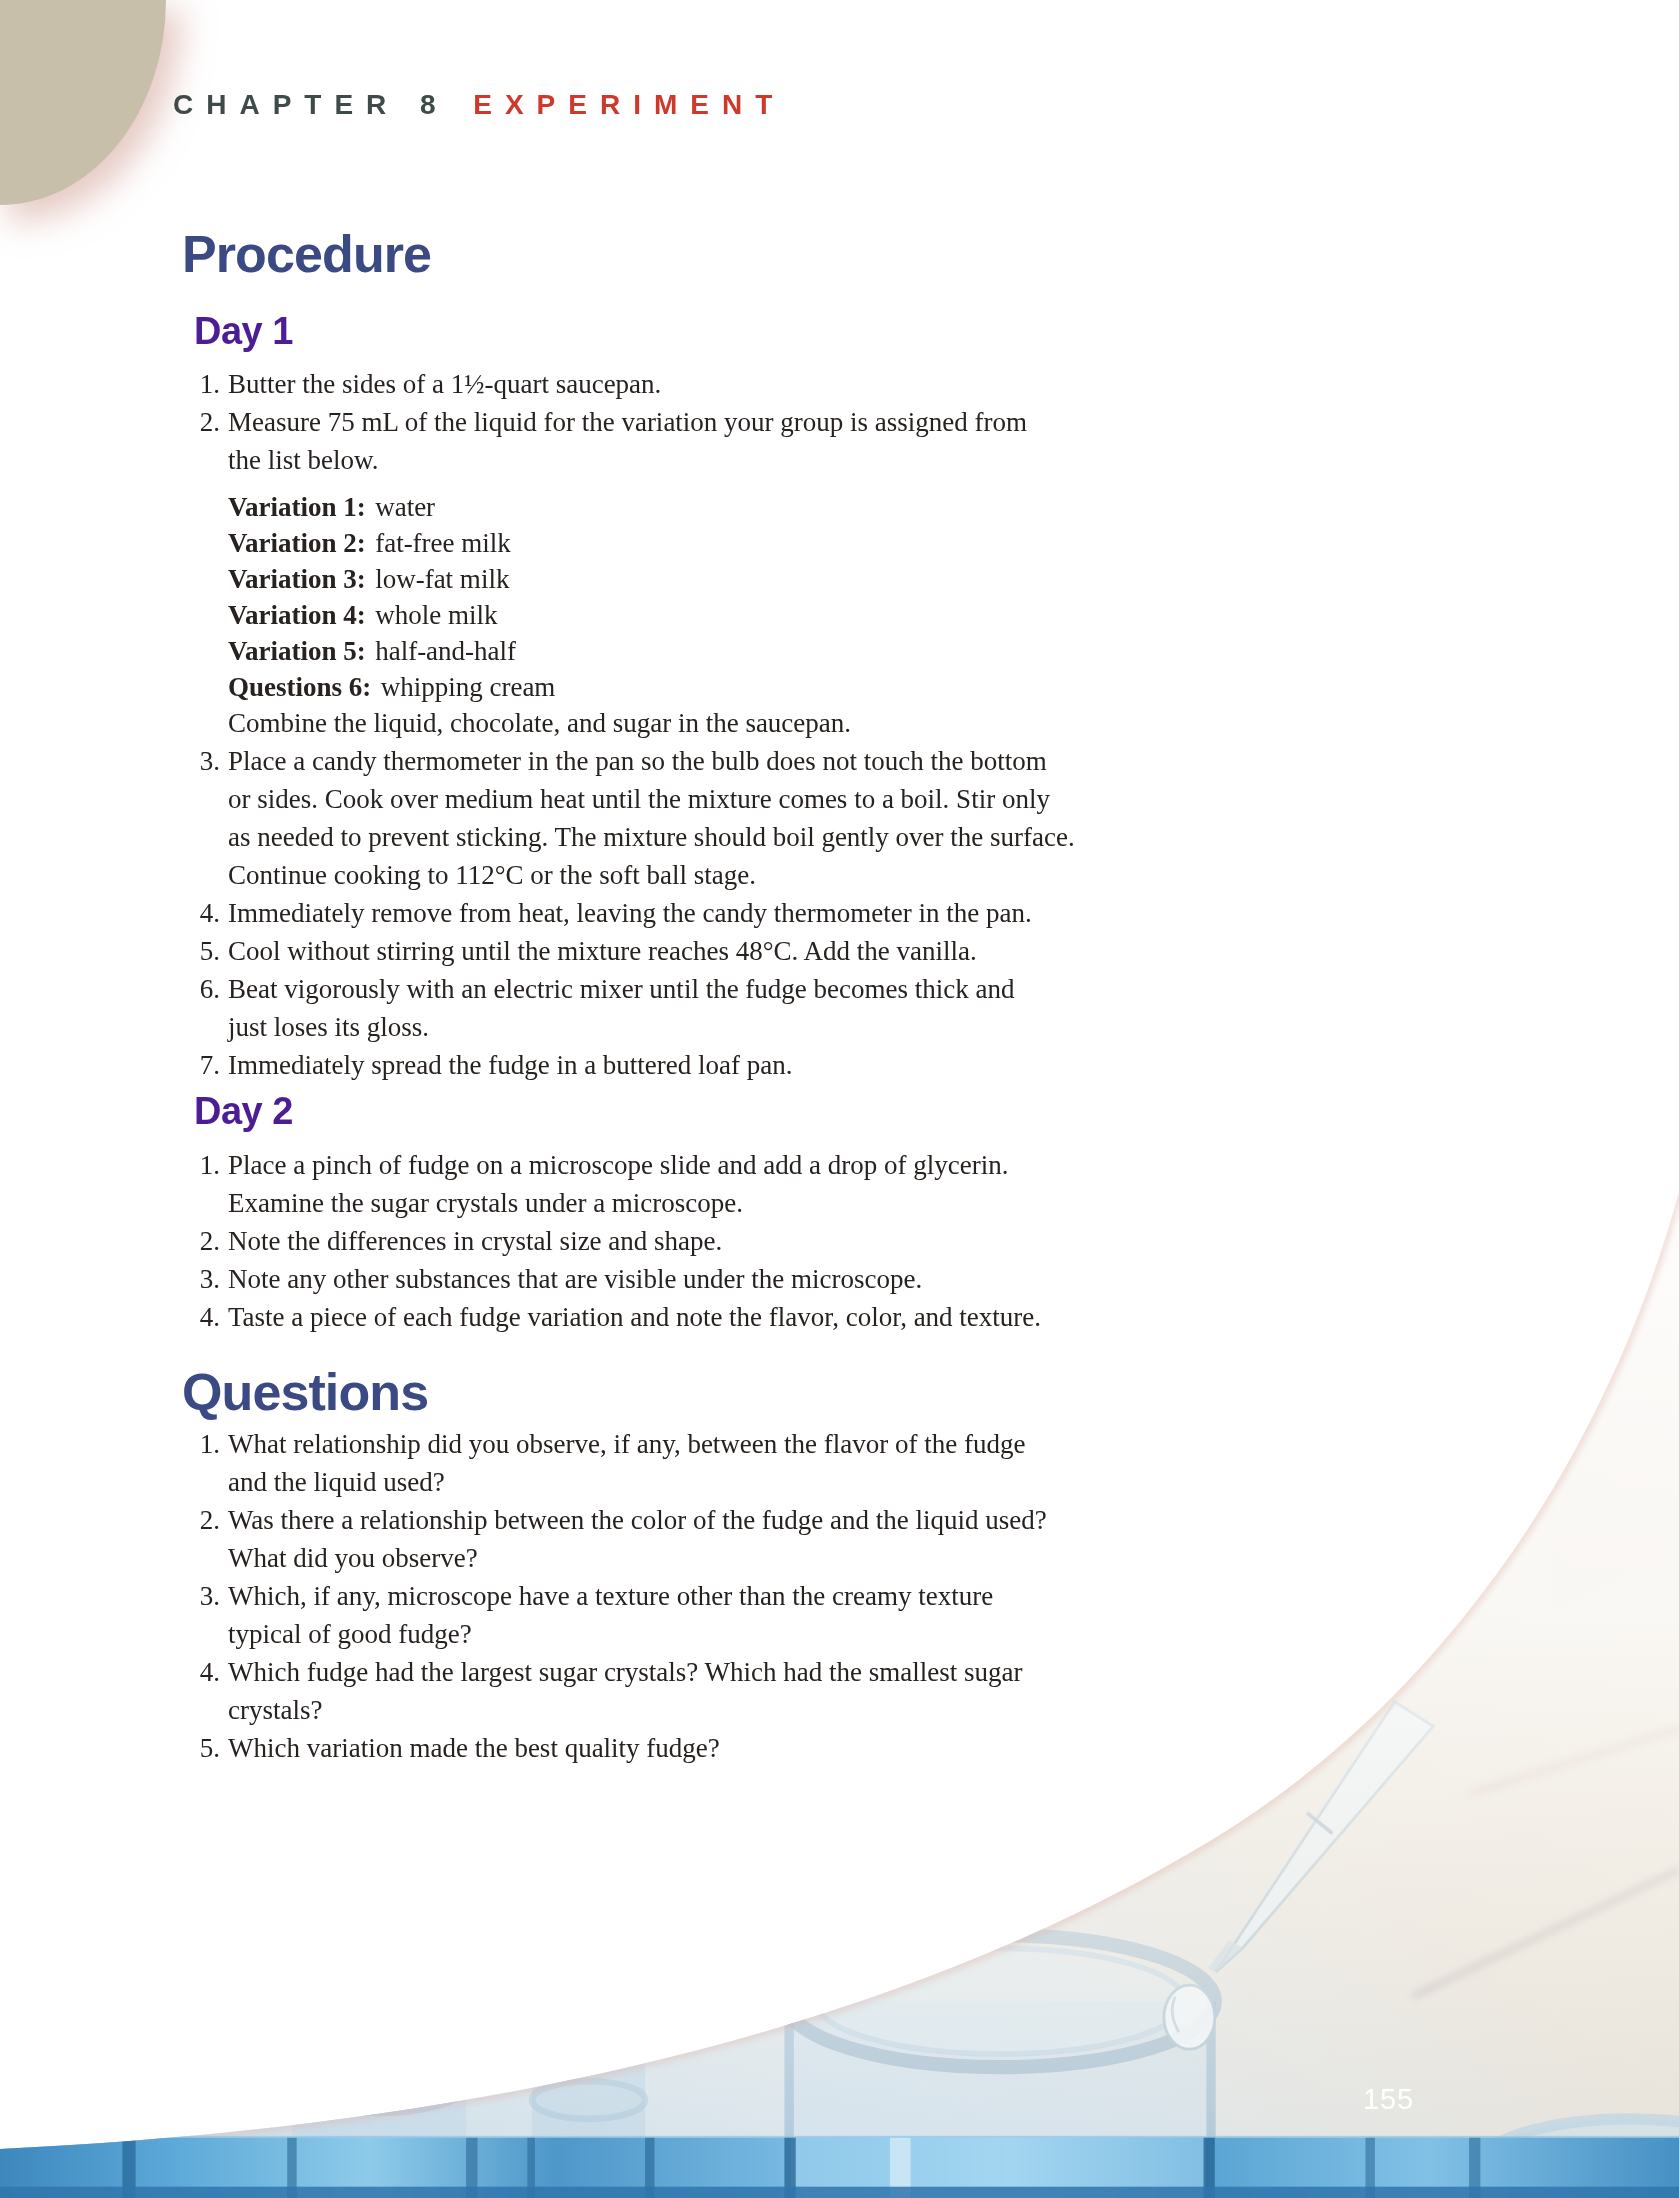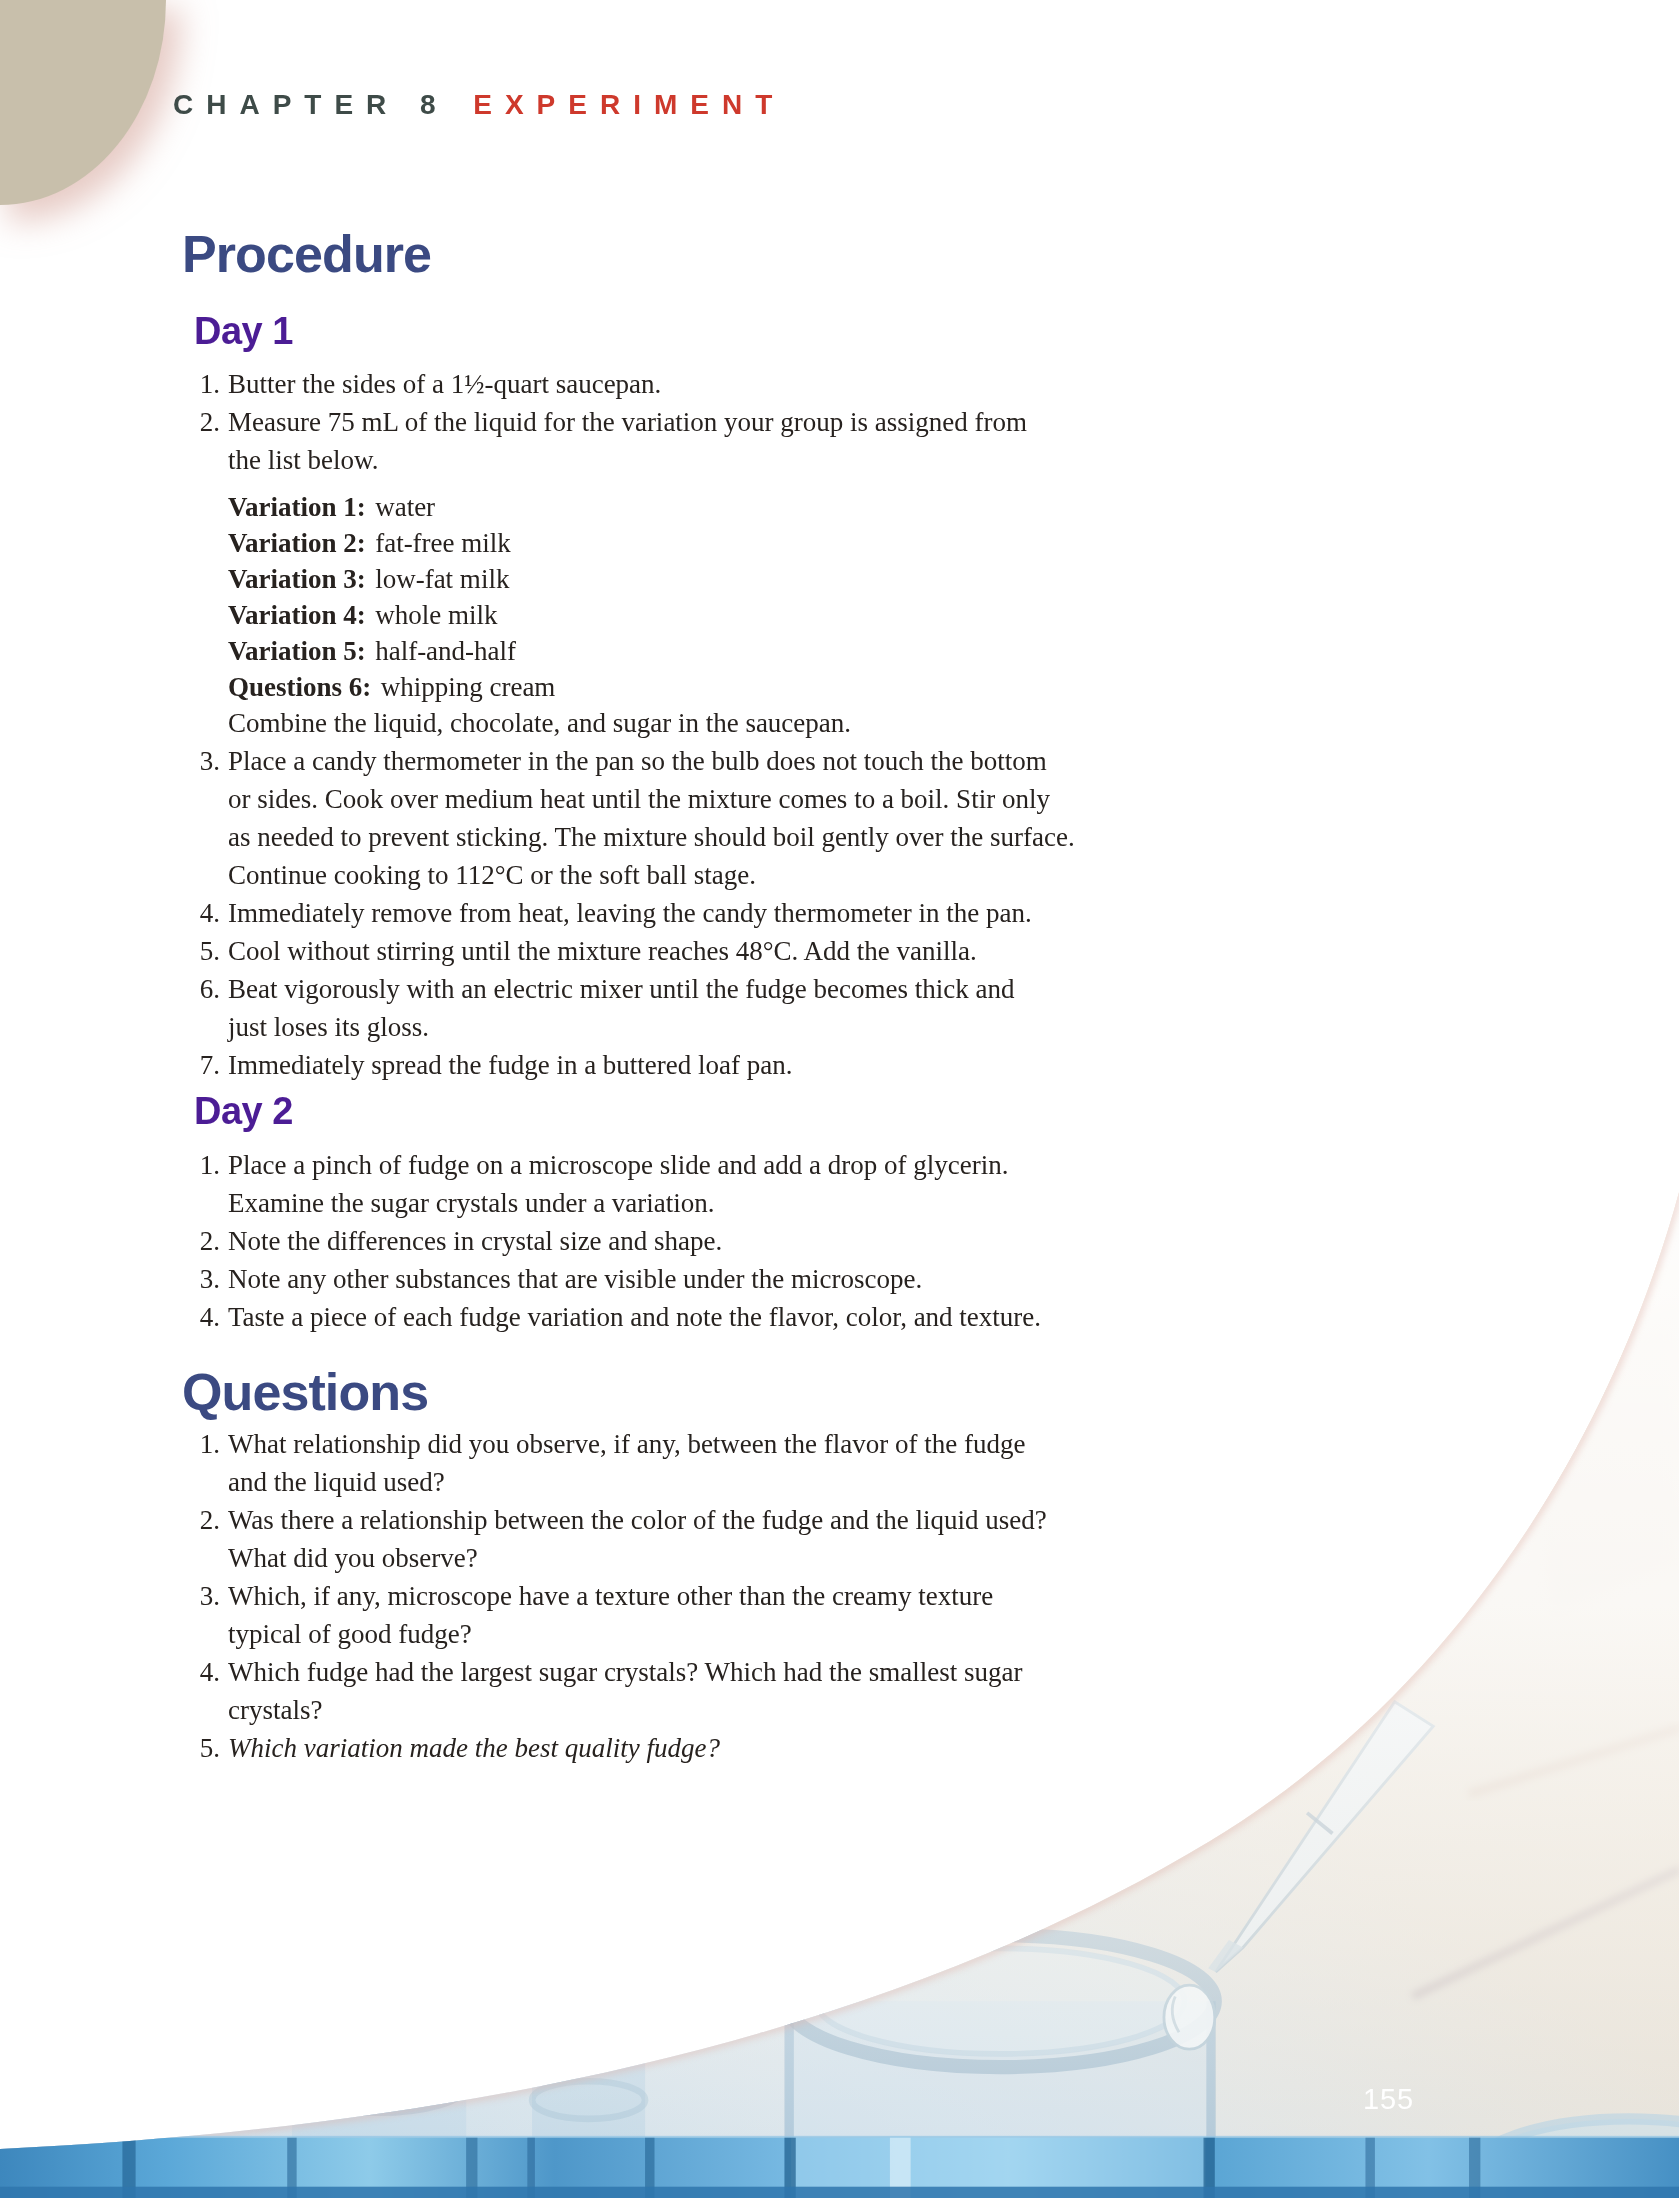--- a/index.html
+++ b/index.html
@@ -203,21 +203,21 @@
           <span class="lines"><span class="tline" style="display: block;">Immediately spread the fudge in a buttered loaf pan.</span></span>
           
         </li>
       </ol>
 
     <h2 class="day-title second">Day 2</h2>
     <ol class="steps after-day">
 
         <li>
           <span class="num">1.</span>
-          <span class="lines"><span class="tline" style="display: block;">Place a pinch of fudge on a microscope slide and add a drop of glycerin.</span><span class="tline" style="display: block;">Examine the sugar crystals under a variation.</span></span>
+          <span class="lines"><span class="tline" style="display: block;">Place a pinch of fudge on a microscope slide and add a drop of glycerin.</span><span class="tline" style="display: block;">Examine the sugar crystals under a microscope.</span></span>
           
         </li>
 
         <li>
           <span class="num">2.</span>
           <span class="lines"><span class="tline" style="display: block;">Note the differences in crystal size and shape.</span></span>
           
         </li>
 
         <li>
@@ -255,21 +255,21 @@
         </li>
 
         <li>
           <span class="num">4.</span>
           <span class="lines"><span class="tline" style="display: block;">Which fudge had the largest sugar crystals? Which had the smallest sugar</span><span class="tline" style="display: block;">crystals?</span></span>
           
         </li>
 
         <li>
           <span class="num">5.</span>
-          <span class="lines"><span class="tline" style="display: block; font-style: italic;">Which variation made the best quality fudge?</span></span>
+          <span class="lines"><span class="tline" style="display: block;">Which variation made the best quality fudge?</span></span>
           
         </li>
       </ol>
 
   </div>
 
   <div class="page-number">155</div>
 
 </div>
 

